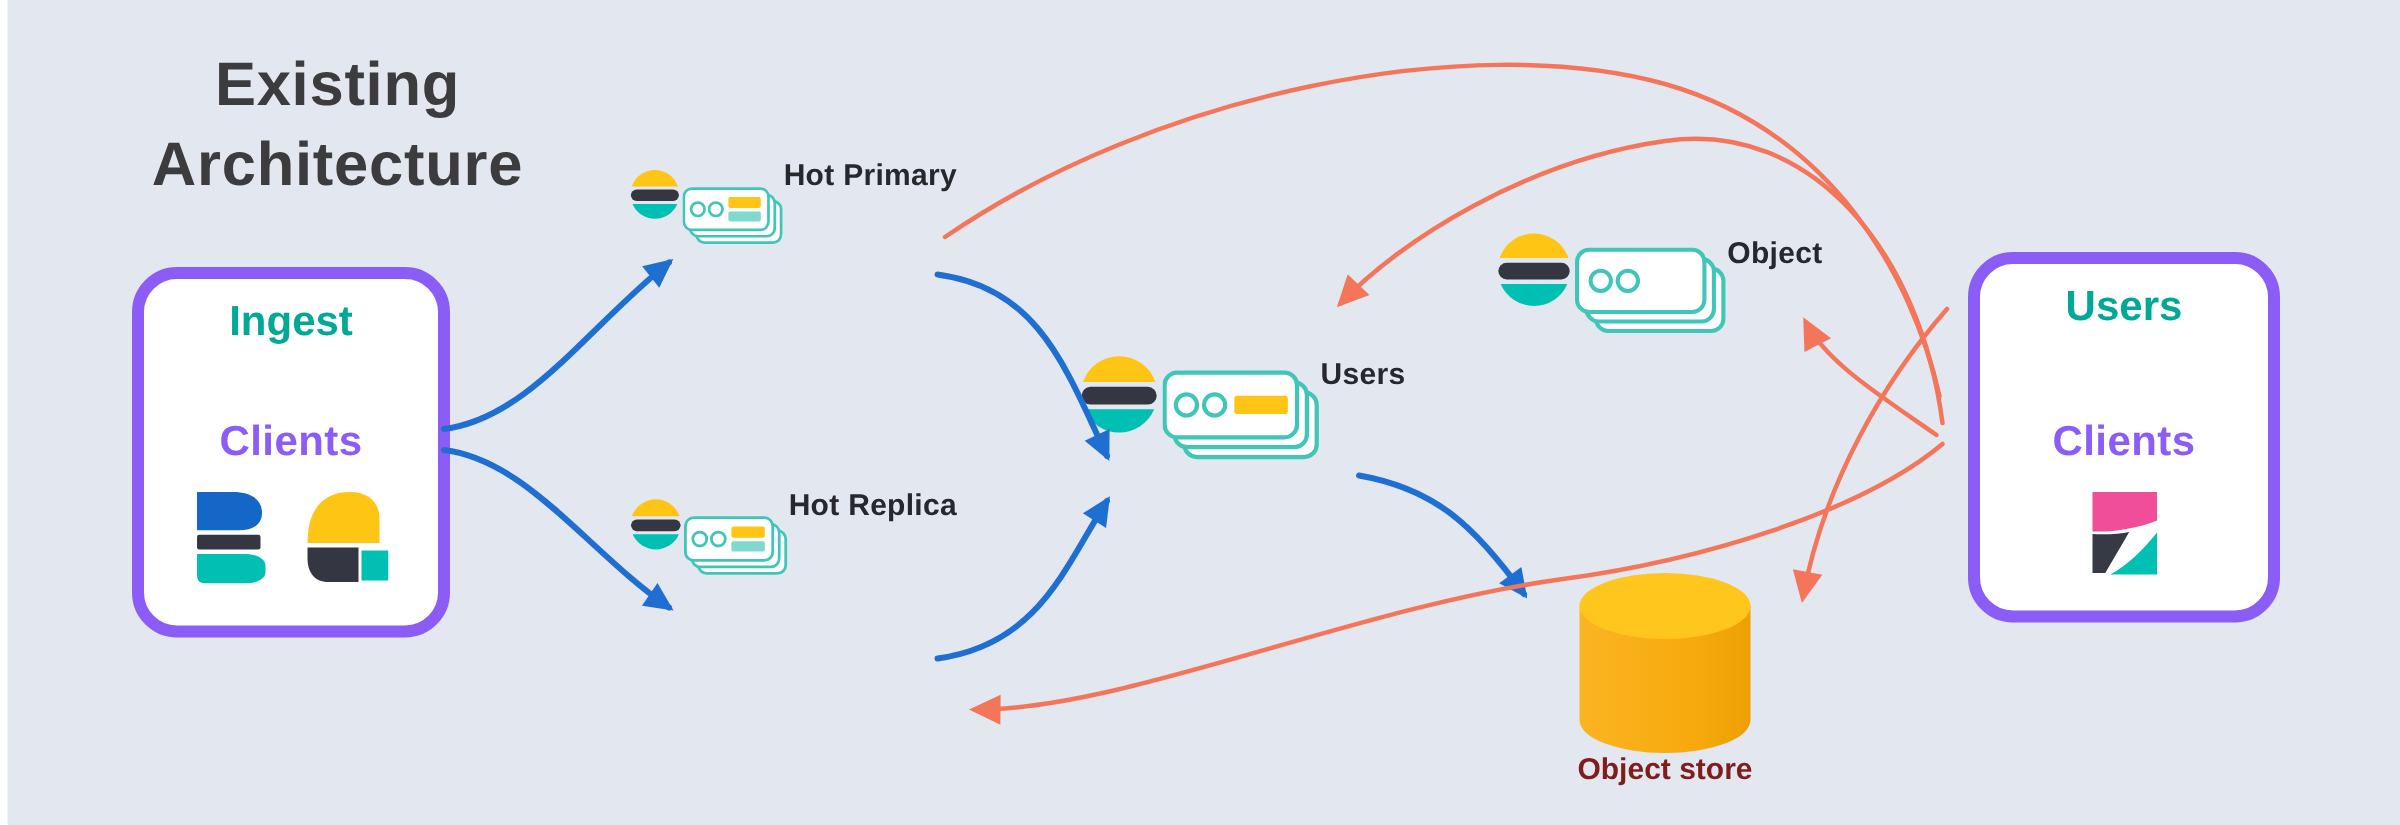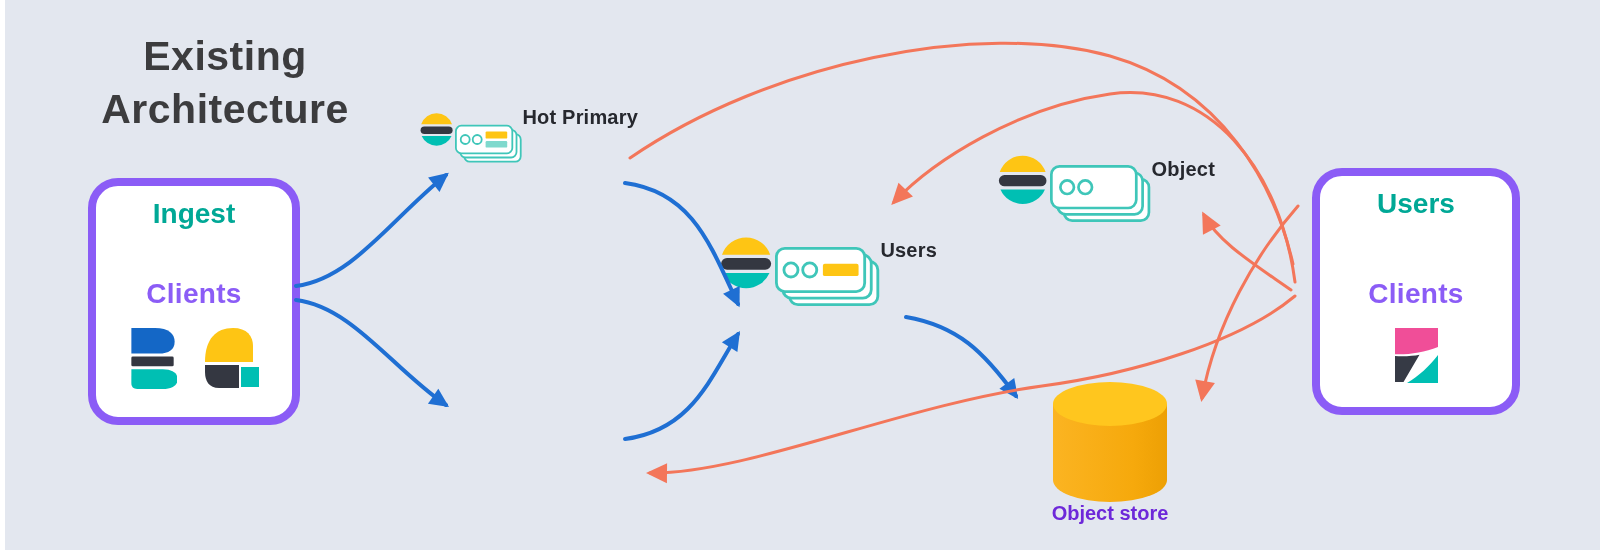--- a/index.html
+++ b/index.html
@@ -36,21 +36,21 @@
     white-space:nowrap;
   }
   .object-store{position:absolute;left:1040px;top:376px;width:140px;height:152px;}
   .cyl-svg{position:absolute;left:8px;top:2px;}
   .cyl-label{
     position:absolute;left:0;top:54px;width:100%;text-align:center;
     font-size:17px;font-weight:bold;color:#38332B;line-height:21px;
   }
   .store-caption{
     position:absolute;left:-10px;top:126px;width:160px;text-align:center;
-    font-size:20px;font-weight:bold;color:#6d28d9;
+    font-size:20px;font-weight:bold;color:#7f1d1d;
   }
   .arrows{position:absolute;left:0;top:0;pointer-events:none;}
 </style>
 </head>
 <body>
 
 <div class="stage">
 
   <div class="left-strip"></div>
 
@@ -99,20 +99,37 @@
       <rect x="8.5" y="8.5" width="94" height="46" rx="9" fill="#fff" stroke="#3FC6B9" stroke-width="3"></rect>
       <rect x="1.5" y="1.5" width="94" height="46" rx="9" fill="#fff" stroke="#3FC6B9" stroke-width="3"></rect>
       <circle cx="17" cy="24.5" r="7.5" fill="#fff" stroke="#3FC6B9" stroke-width="3"></circle>
       <circle cx="37" cy="24.5" r="7.5" fill="#fff" stroke="#3FC6B9" stroke-width="3"></circle>
       <rect x="51" y="11" width="36" height="12" rx="2" fill="#FEC514"></rect>
       <rect x="51" y="27" width="36" height="11" rx="2" fill="#7FD9CD"></rect>
     </svg>
     <div class="node-label">Hot Primary</div>
   </div>
 
+  <div class="node node-hot-replica">
+    <svg width="62" height="62" viewBox="0 0 64 64">
+      <path d="M5.5,24 A28,28 0 0 1 58.5,24 Z" fill="#FEC514"></path>
+      <rect x="4.5" y="27.5" width="55" height="13" rx="6.5" fill="#343741"></rect>
+      <path d="M6.3,44 A28,28 0 0 0 57.7,44 Z" fill="#00BFB3"></path>
+    </svg>
+    <svg class="cards" width="112" height="64" viewBox="0 0 112 64">
+      <rect x="15.5" y="15.5" width="94" height="46" rx="9" fill="#fff" stroke="#3FC6B9" stroke-width="3"></rect>
+      <rect x="8.5" y="8.5" width="94" height="46" rx="9" fill="#fff" stroke="#3FC6B9" stroke-width="3"></rect>
+      <rect x="1.5" y="1.5" width="94" height="46" rx="9" fill="#fff" stroke="#3FC6B9" stroke-width="3"></rect>
+      <circle cx="17" cy="24.5" r="7.5" fill="#fff" stroke="#3FC6B9" stroke-width="3"></circle>
+      <circle cx="37" cy="24.5" r="7.5" fill="#fff" stroke="#3FC6B9" stroke-width="3"></circle>
+      <rect x="51" y="11" width="36" height="12" rx="2" fill="#FEC514"></rect>
+      <rect x="51" y="27" width="36" height="11" rx="2" fill="#7FD9CD"></rect>
+    </svg>
+    <div class="node-label">Hot Replica</div>
+  </div>
 
   <div class="node node-cold">
     <svg width="62" height="62" viewBox="0 0 64 64">
       <path d="M5.5,24 A28,28 0 0 1 58.5,24 Z" fill="#FEC514"></path>
       <rect x="4.5" y="27.5" width="55" height="13" rx="6.5" fill="#343741"></rect>
       <path d="M6.3,44 A28,28 0 0 0 57.7,44 Z" fill="#00BFB3"></path>
     </svg>
     <svg class="cards" width="112" height="64" viewBox="0 0 112 64">
       <rect x="15.5" y="15.5" width="94" height="46" rx="9" fill="#fff" stroke="#3FC6B9" stroke-width="3"></rect>
       <rect x="8.5" y="8.5" width="94" height="46" rx="9" fill="#fff" stroke="#3FC6B9" stroke-width="3"></rect>

